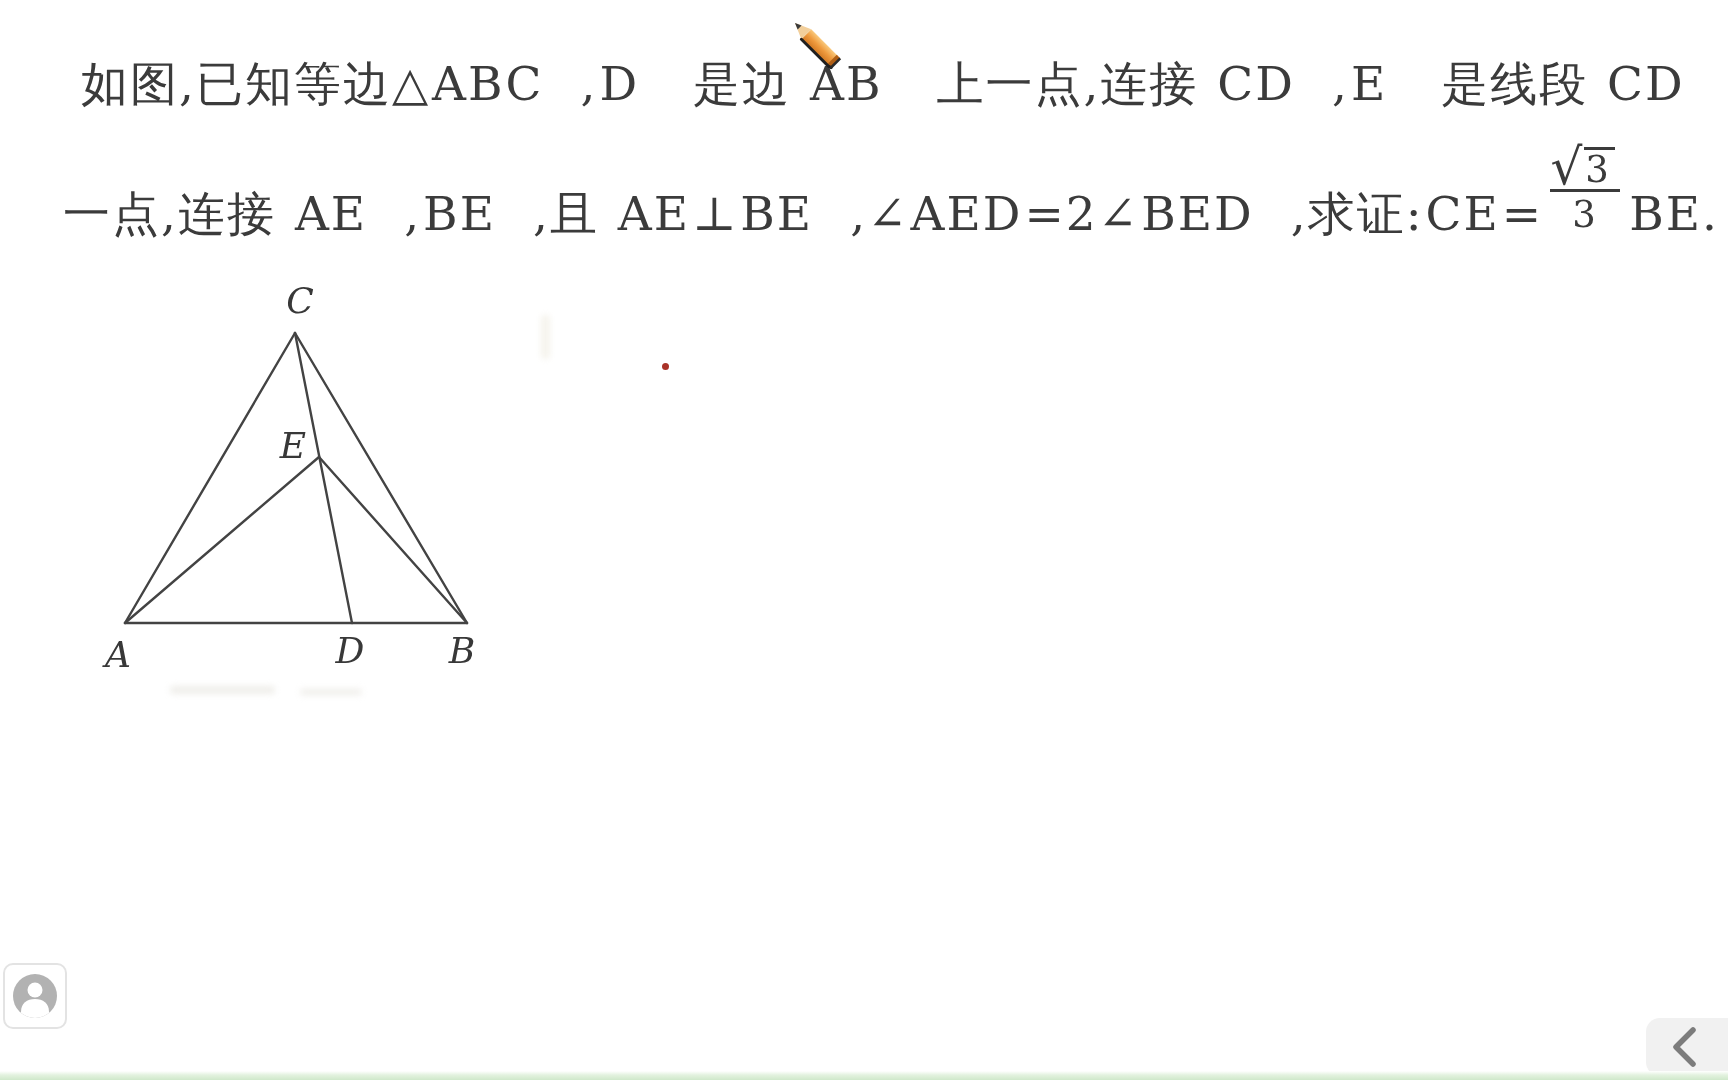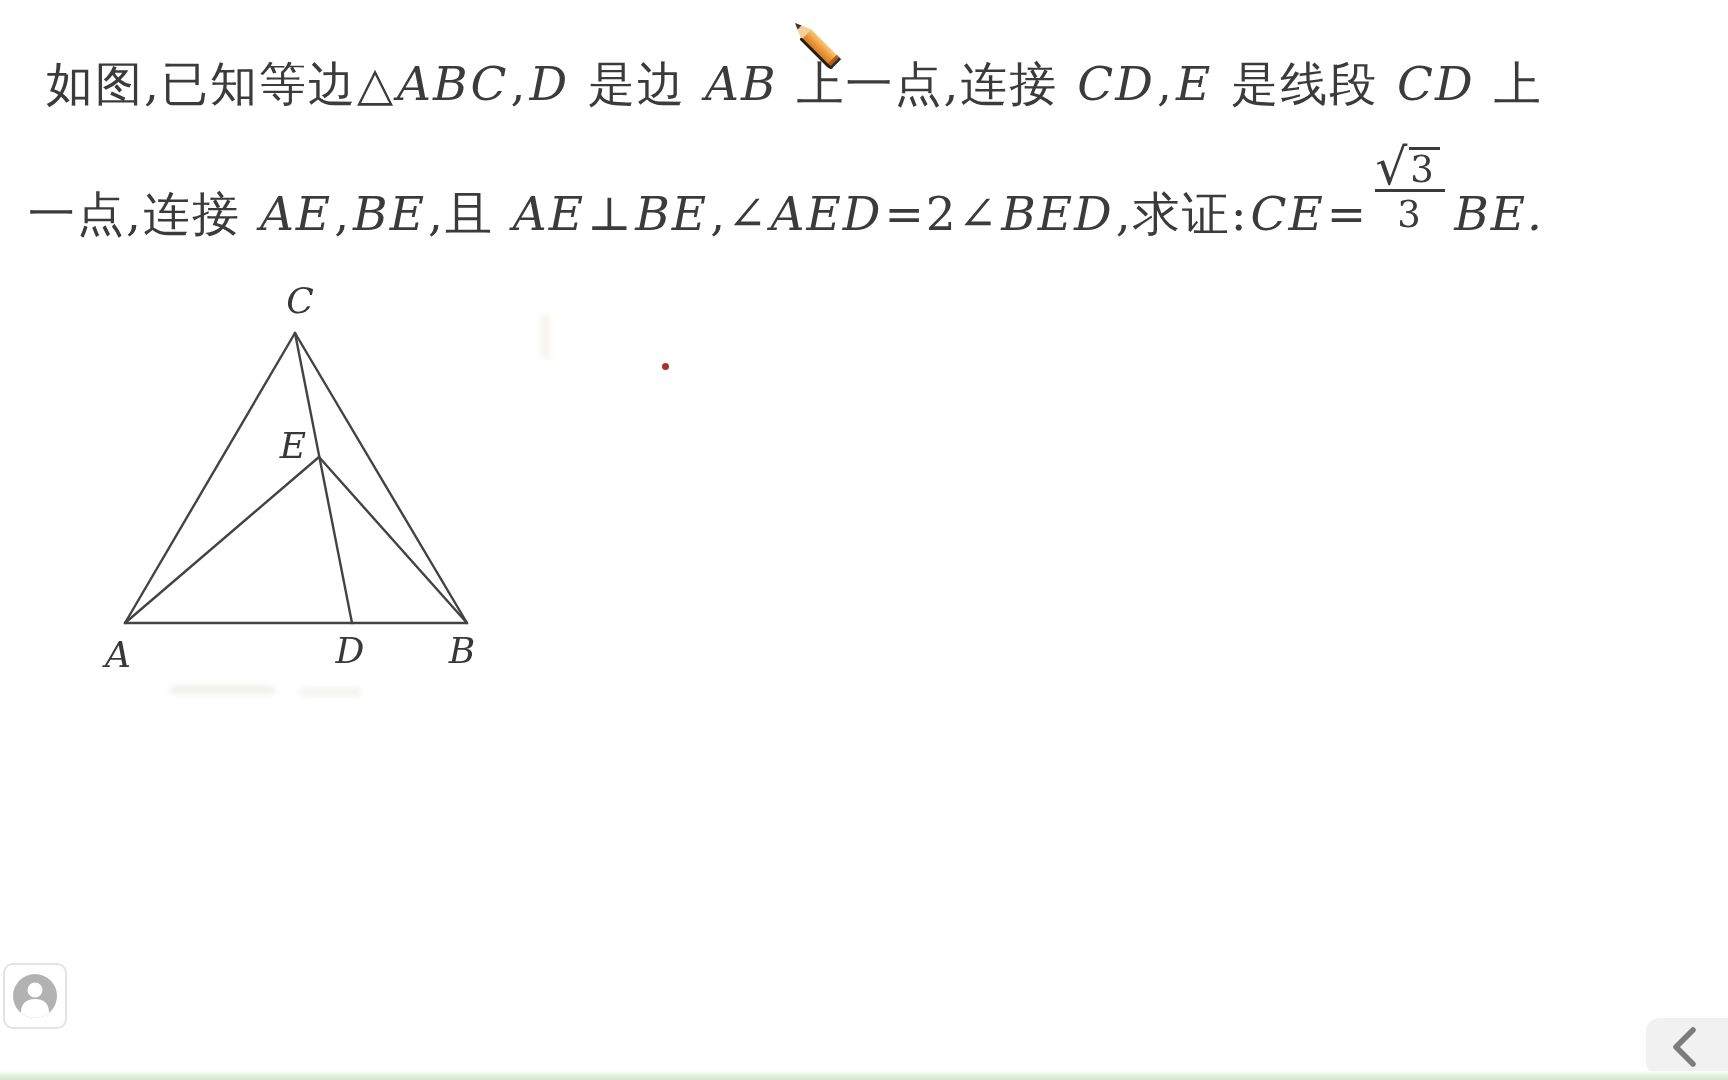--- a/index.html
+++ b/index.html
@@ -8,23 +8,23 @@
     background:#ffffff;
     font-family:"DejaVu Serif","Liberation Serif",serif;
   }
   
   .prob-line{
     position:absolute;white-space:nowrap;color:#3b3b3b;
     font-size:47px;line-height:64px;letter-spacing:2px;
   }
   #line1{left:46px;top:52px;}
   #line2{left:28px;top:182px;}
-  .prob-line .cn{font-style:normal;}
+  .prob-line .cn{font-style:normal;margin-left:35px;}
   .prob-line .sym{font-style:normal;}
-  .prob-line .var{font-style:italic;padding:0 2px;}
+  .prob-line .var{padding:0 2px;}
   
   .frac{position:relative;display:inline-block;width:72px;height:2px;margin:0 6px;vertical-align:baseline;}
   .frac-stack{position:absolute;left:0;top:-81px;width:100%;display:flex;flex-direction:column;align-items:center;line-height:1;color:#3b3b3b;}
   .frac .num{display:flex;align-items:flex-end;border-bottom:3px solid #3b3b3b;padding:0 5px 2px 0;}
   .frac .sqrt{font-size:50px;line-height:0.78;font-style:normal;}
   .frac .rad{font-size:37px;line-height:0.95;border-top:3px solid #3b3b3b;padding:2px 4px 0 1px;font-style:normal;}
   .frac .den{font-size:37px;padding-top:4px;font-style:normal;}
   
   #diagram{position:absolute;left:80px;top:255px;}
   #diagram line{stroke:#434343;stroke-width:2.4;stroke-linecap:round;}

